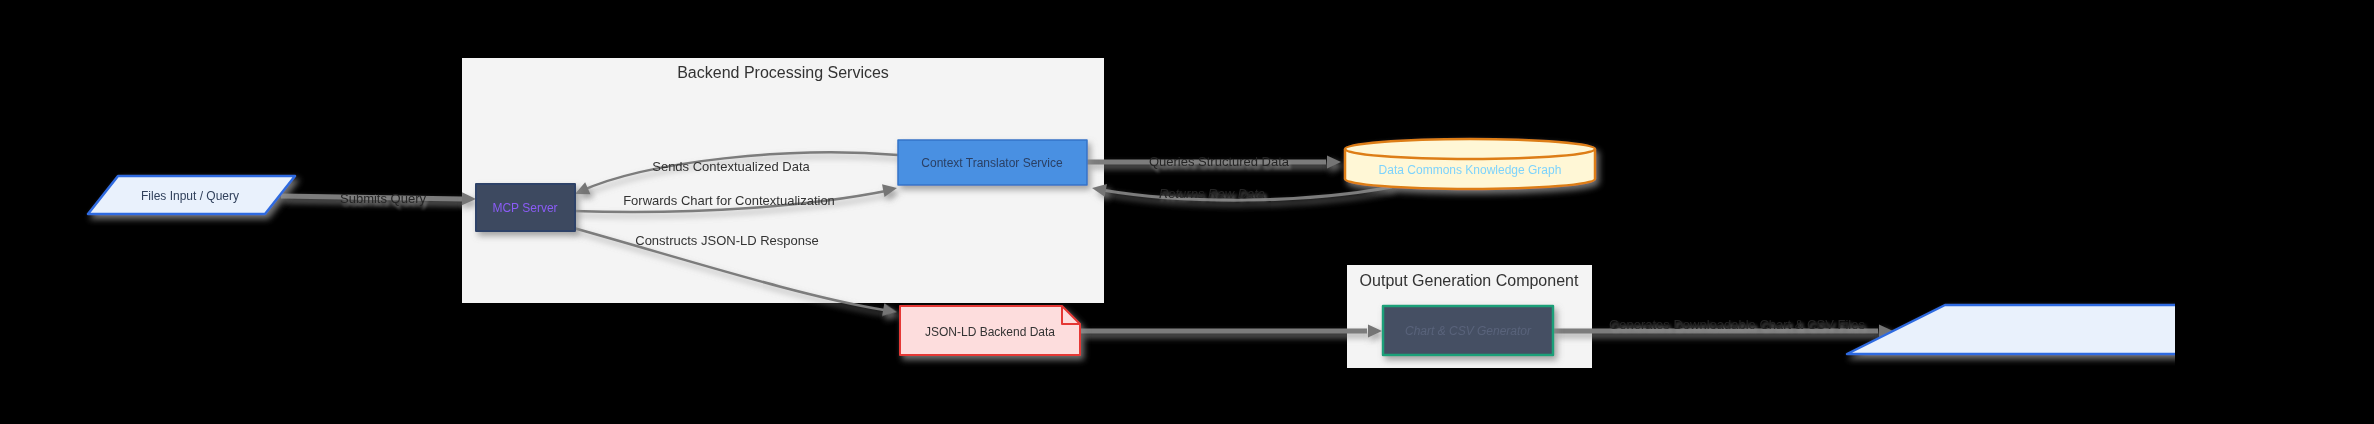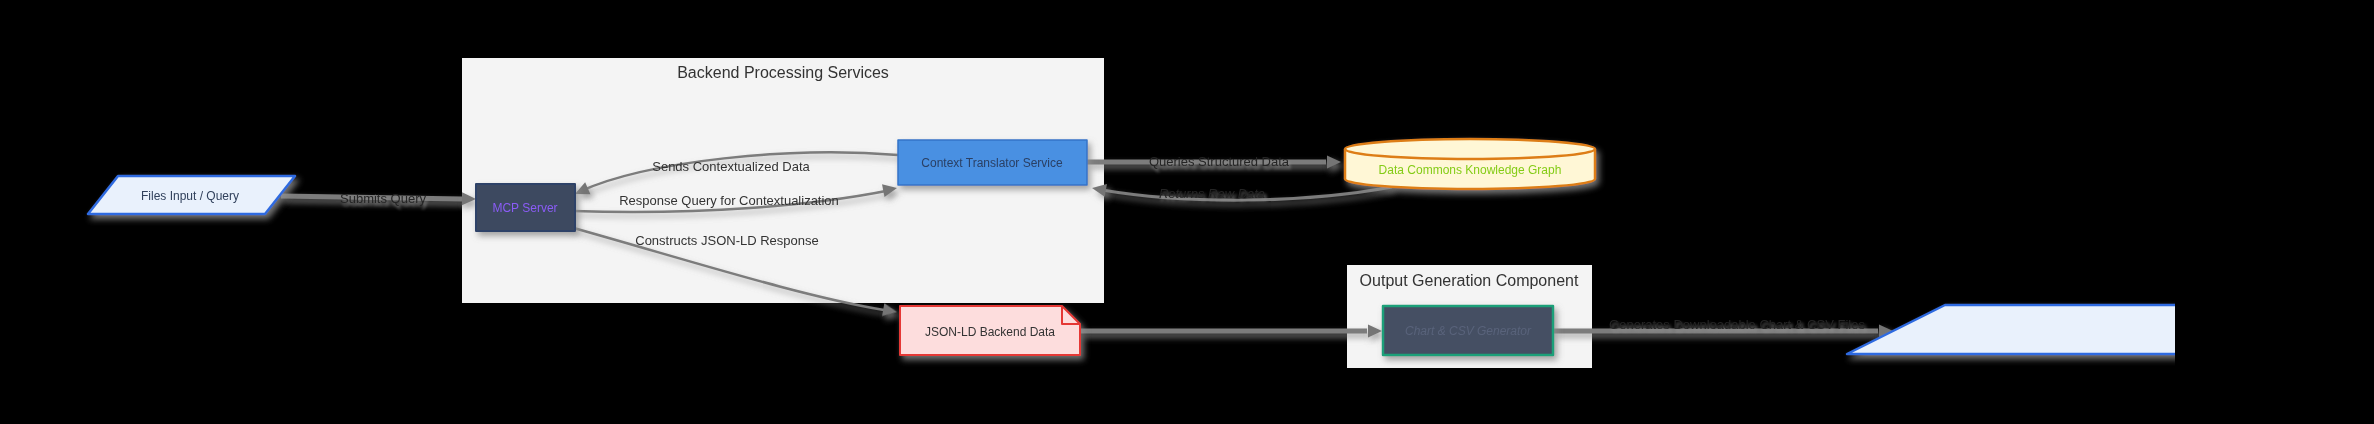--- a/index.html
+++ b/index.html
@@ -64,25 +64,25 @@
       <polygon points="1847,354 1945,305 2323,305 2225,354" fill="#e9f1fc" stroke="#2e6be0" stroke-width="2.5"></polygon>
     </g>
   </svg>
 
   <div class="lbl cluster-title" style="left:783px; top:73px;">Backend Processing Services</div>
   <div class="lbl cluster-title" style="left:1469px; top:281px;">Output Generation Component</div>
 
   <div class="lbl node-lbl" style="left:190px; top:196px; color:#31415c;">Files Input / Query</div>
   <div class="lbl node-lbl" style="left:525px; top:208px; color:#8b5cf6;">MCP Server</div>
   <div class="lbl node-lbl" style="left:992px; top:163px; color:#2a4065;">Context Translator Service</div>
-  <div class="lbl node-lbl" style="left:1470px; top:170px; color:#84cc16;">Data Commons Knowledge Graph</div>
+  <div class="lbl node-lbl" style="left:1470px; top:170px; color:#7dd3fc;">Data Commons Knowledge Graph</div>
   <div class="lbl node-lbl" style="left:990px; top:332px; color:#333;">JSON-LD Backend Data</div>
   <div class="lbl node-lbl" style="left:1468px; top:331px; color:#59637b;font-style:italic;">Chart &amp; CSV Generator</div>
 
   <div class="lbl edge-lbl on-black" style="left:383px; top:198px;text-align:center;">Submits Query</div>
   <div class="lbl edge-lbl" style="left:731px; top:166px;">Sends Contextualized Data</div>
-  <div class="lbl edge-lbl" style="left:729px; top:200px;">Response Query for Contextualization</div>
+  <div class="lbl edge-lbl" style="left:729px; top:200px;">Forwards Chart for Contextualization</div>
   <div class="lbl edge-lbl" style="left:727px; top:240px;">Constructs JSON-LD Response</div>
   <div class="lbl edge-lbl on-black" style="left:1219px; top:161px;">Queries Structured Data</div>
   <div class="lbl edge-lbl on-black" style="left:1212px; top:193px;font-style:italic;">Returns Raw Data</div>
   <div class="lbl edge-lbl on-black" style="left:1737px; top:324px;">Generates Downloadable Chart &amp; CSV Files</div>
 
 </div>
 
 </body></html>

